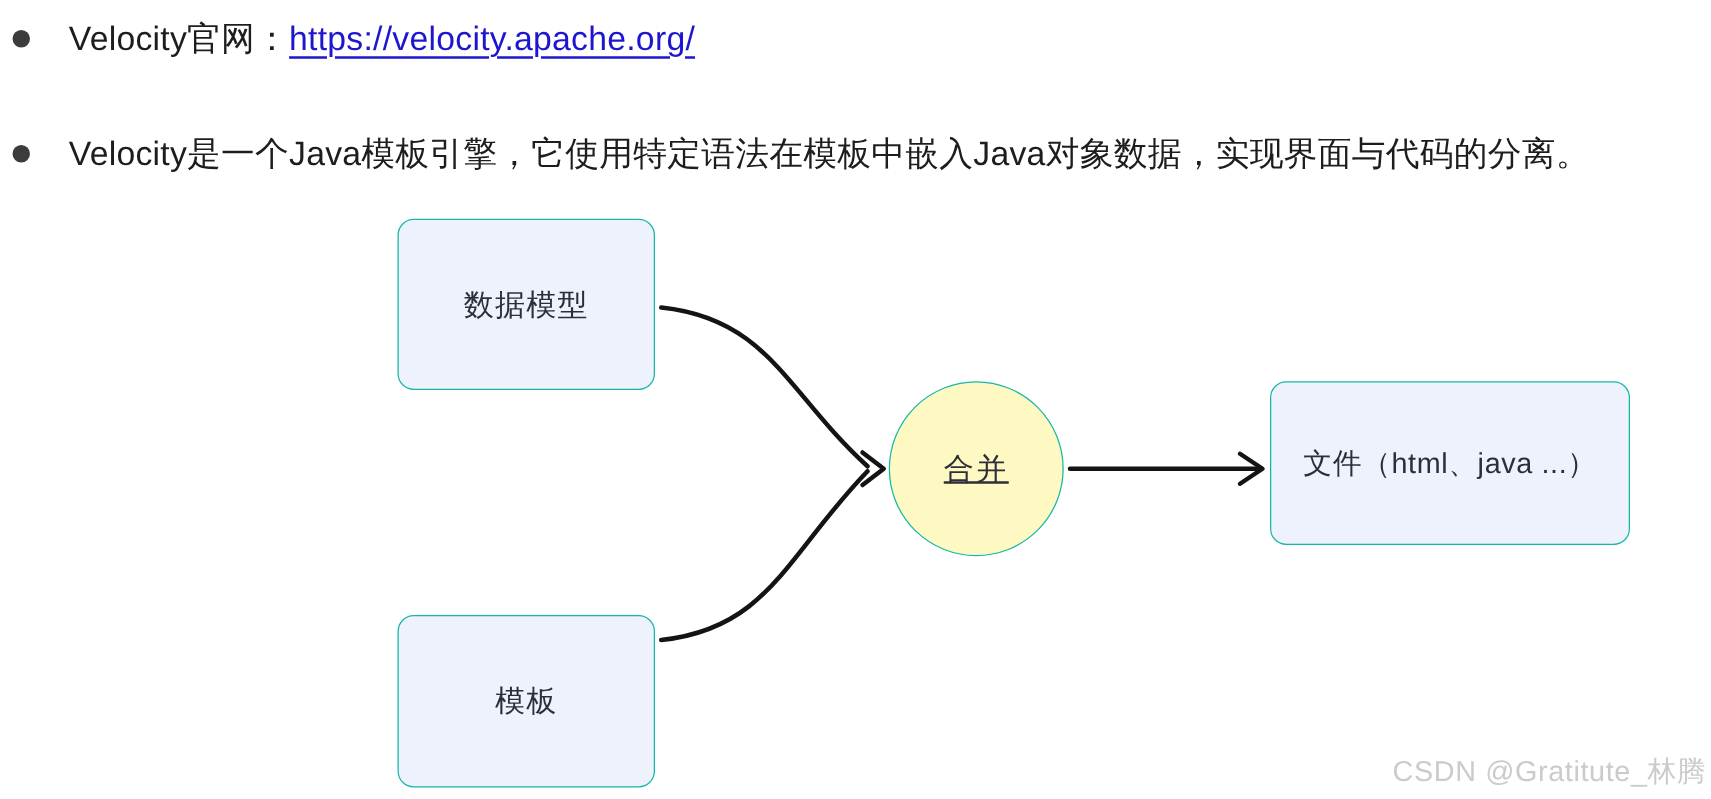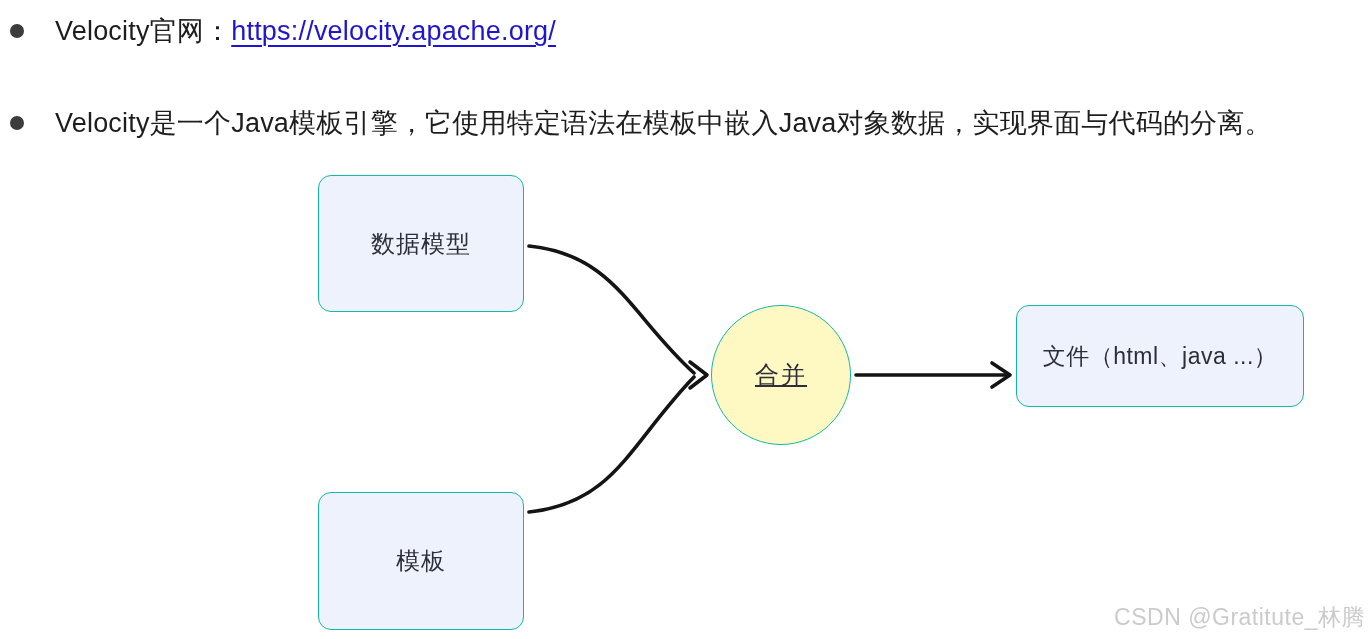--- a/index.html
+++ b/index.html
@@ -62,21 +62,21 @@
   .node.box { border-radius: 13px; }
   #node-data-model { left: 318px; top: 175px; width: 206px; height: 137px; }
   #node-template   { left: 318px; top: 444px; width: 206px; height: 138px; margin-top: 48px; }
   #node-merge {
     left: 711px; top: 305px; width: 140px; height: 140px;
     border-radius: 50%;
     background: #fef9c3;
     letter-spacing: 2px;
     text-decoration: underline;
   }
-  #node-output { left: 1016px; top: 305px; width: 288px; height: 102px; font-size: 23px; letter-spacing: 0.5px; }
+  #node-output { left: 1016px; top: 305px; width: 288px; height: 131px; font-size: 23px; letter-spacing: 0.5px; }
 
   
   svg.arrows {
     position: absolute;
     left: 0; top: 0;
     width: 1369px; height: 639px;
     pointer-events: none;
   }
   svg.arrows path {
     fill: none;

